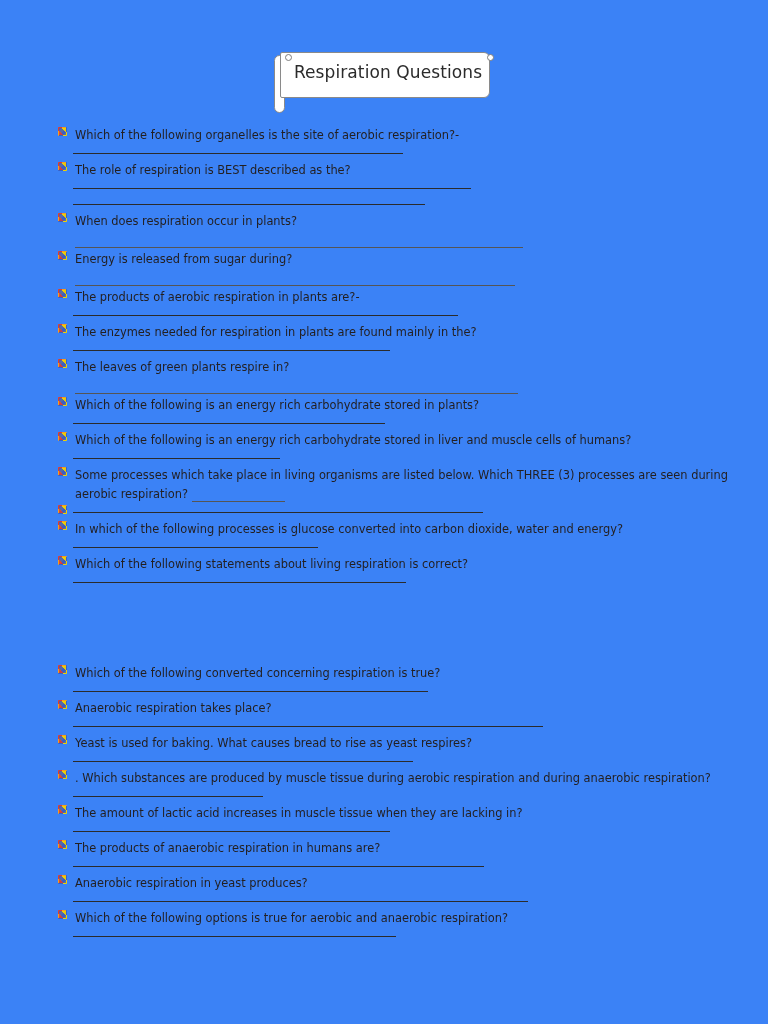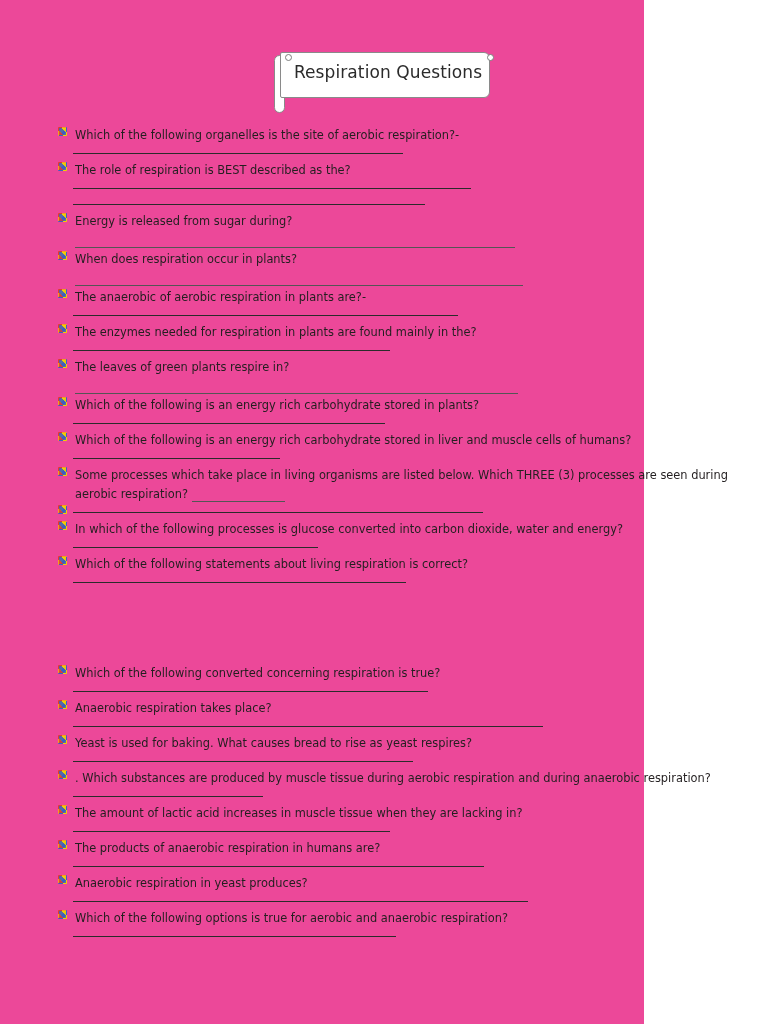--- a/index.html
+++ b/index.html
@@ -12,23 +12,23 @@
     width: 768px;
     height: 1024px;
     position: relative;
     font-family: "DejaVu Sans", "Liberation Sans", sans-serif;
     color: #231f20;
     overflow: hidden;
   }
 
   .page {
     position: relative;
-    width: 644px;
+    width: 768px;
     height: 1024px;
-    background: #ec4899;
+    background: #3b82f6;
   }
 
   
   .title-wrap {
     position: absolute;
     left: 272px;
     top: 52px;
     width: 218px;
     height: 48px;
   }
@@ -165,23 +165,23 @@
 
   <div class="qlist" id="section-one">
       <div class="qitem"><span class="bullet"></span><span class="qtext">Which of the following organelles is the site of aerobic respiration?-</span></div>
       <div class="gap-s"></div>
       <div class="blank" style="--w: 330px; margin-left: 15px;"></div>
       <div class="qitem"><span class="bullet"></span><span class="qtext">The role of respiration is BEST described as the?</span></div>
       <div class="gap-s"></div>
       <div class="blank" style="--w: 398px; margin-left: 15px;"></div>
       <div class="gap-s"></div>
       <div class="blank" style="--w: 352px; margin-left: 15px;"></div>
+      <div class="qitem"><span class="bullet"></span><span class="qtext">When does respiration occur in plants?</span><span class="inline-blank" style="--w: 448px;"></span></div>
       <div class="qitem"><span class="bullet"></span><span class="qtext">Energy is released from sugar during? </span><span class="inline-blank" style="--w: 440px;"></span></div>
-      <div class="qitem"><span class="bullet"></span><span class="qtext">When does respiration occur in plants?</span><span class="inline-blank" style="--w: 448px;"></span></div>
-      <div class="qitem"><span class="bullet"></span><span class="qtext">The anaerobic of aerobic respiration in plants are?-</span></div>
+      <div class="qitem"><span class="bullet"></span><span class="qtext">The products of aerobic respiration in plants are?-</span></div>
       <div class="gap-s"></div>
       <div class="blank" style="--w: 385px; margin-left: 15px;"></div>
       <div class="qitem"><span class="bullet"></span><span class="qtext">The enzymes needed for respiration in plants are found mainly in the?</span></div>
       <div class="gap-s"></div>
       <div class="blank" style="--w: 317px; margin-left: 15px;"></div>
       <div class="qitem"><span class="bullet"></span><span class="qtext">The leaves of green plants respire in? </span><span class="inline-blank" style="--w: 443px;"></span></div>
       <div class="qitem"><span class="bullet"></span><span class="qtext">Which of the following is an energy rich carbohydrate stored in plants?</span></div>
       <div class="gap-s"></div>
       <div class="blank" style="--w: 312px; margin-left: 15px;"></div>
       <div class="qitem"><span class="bullet"></span><span class="qtext">Which of the following is an energy rich carbohydrate stored in liver and muscle cells of humans?</span></div>

